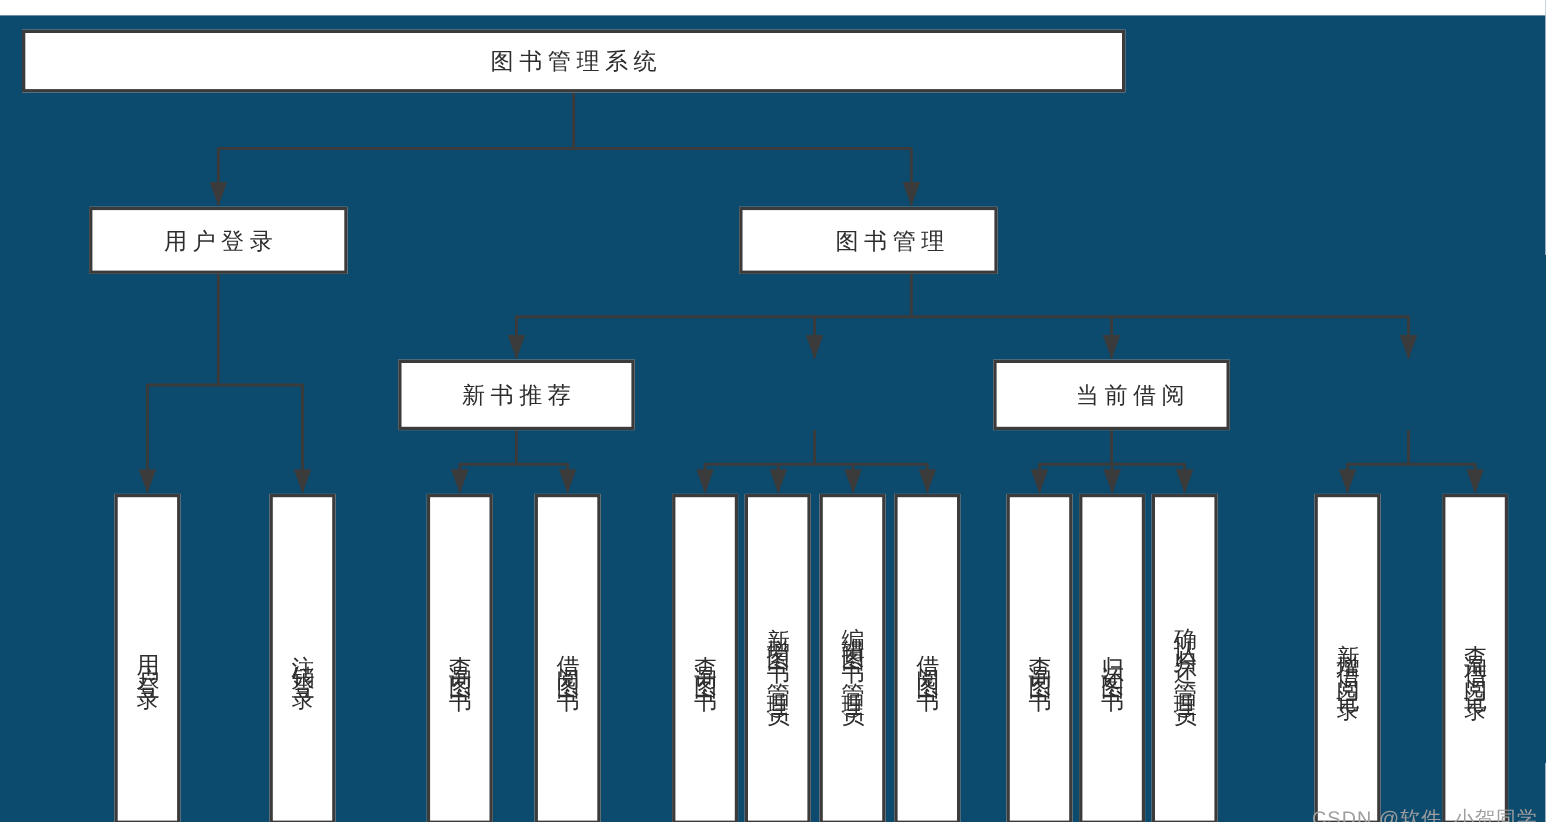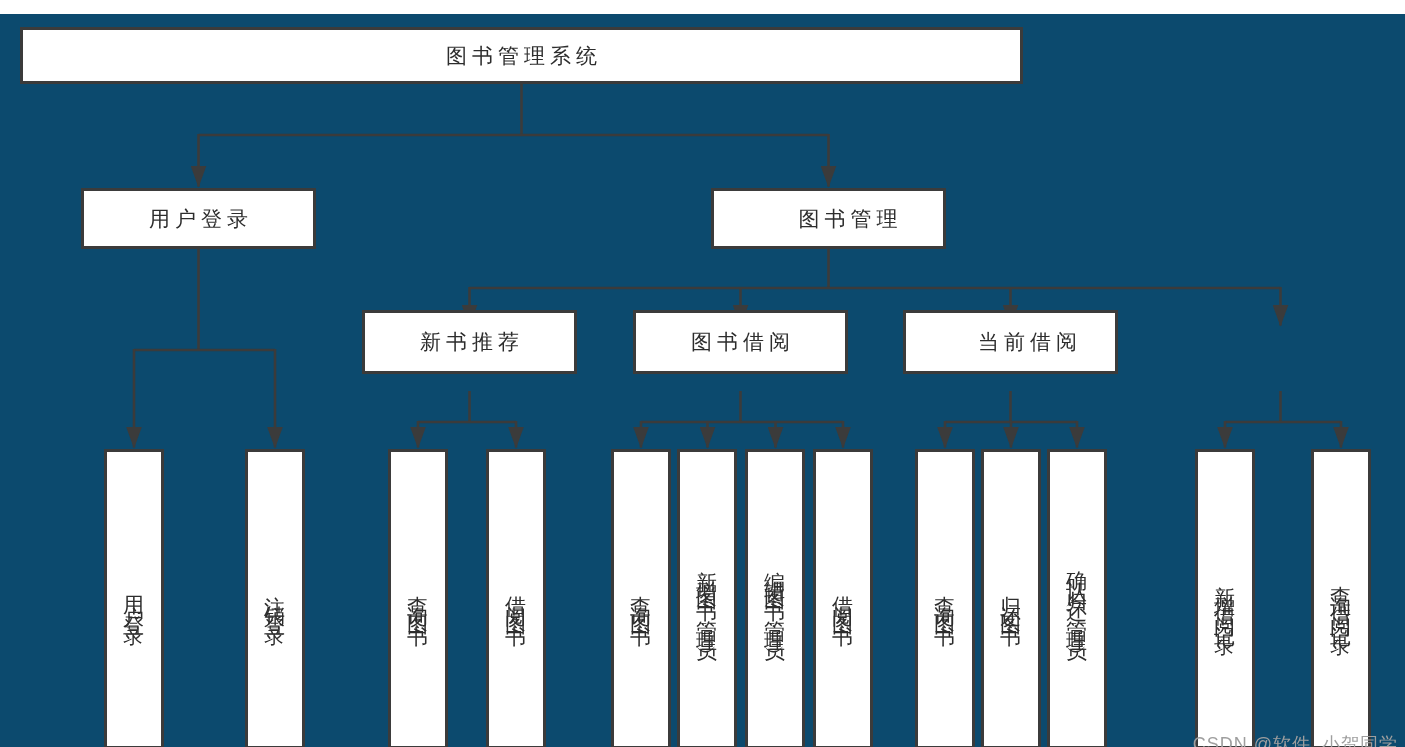--- a/index.html
+++ b/index.html
@@ -39,22 +39,22 @@
   }
   .hlabel {
     font-size: 21px;
     letter-spacing: 5px;
     padding-left: 5px;
     white-space: nowrap;
   }
   .root { left: 20px;  top: 13px;  width: 1003px; height: 57px; }
   .l2   { top: 174px; width: 235px; height: 61px; }
   .l2a  { left: 81px; }
-  .l2b  { left: 711px; padding-left: 39px; }
-  .l3   { top: 296px; width: 215px; height: 64px; }
+  .l2b  { left: 672px; padding-left: 39px; }
+  .l3   { top: 313px; width: 215px; height: 64px; }
   .l3a  { left: 362px; }
   .l3b  { left: 633px; }
   .l3c  { left: 903px; padding-left: 34px; }
   .l3d  { left: 1173px; }
   .leaf { top: 435px; width: 60px; height: 300px; }
   .vtext {
     writing-mode: vertical-rl;
     font-size: 21px;
     letter-spacing: 10px;
     line-height: 1;
@@ -131,23 +131,20 @@
   <div class="box l2 l2a">
     <span class="hlabel">用户登录</span>
   </div>
   <div class="box l2 l2b">
     <span class="hlabel">图书管理</span>
   </div>
 
   <div class="box l3 l3a">
     <span class="hlabel">新书推荐</span>
   </div>
-  <div class="box l3 l3b">
-    <span class="hlabel">图书借阅</span>
-  </div>
   <div class="box l3 l3c">
     <span class="hlabel">当前借阅</span>
   </div>
 
   <div class="box leaf" style="left:104px">
     <span class="vtext">用户登录</span>
   </div>
   <div class="box leaf" style="left:245px">
     <span class="vtext">注销登录</span>
   </div>

